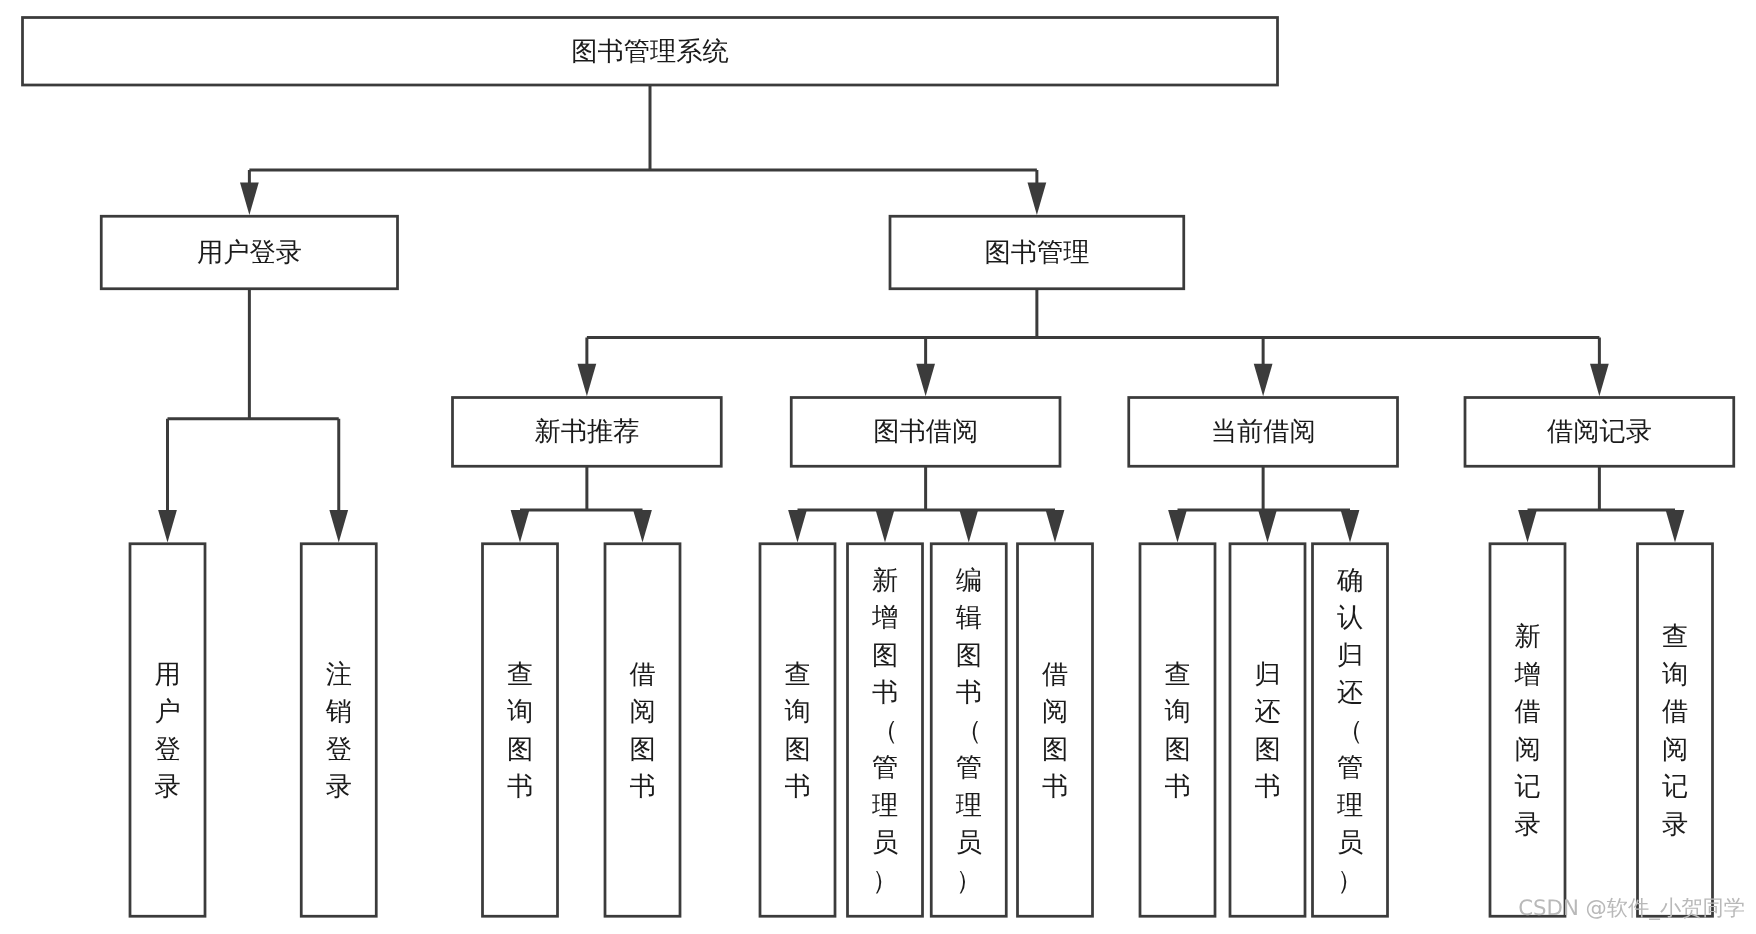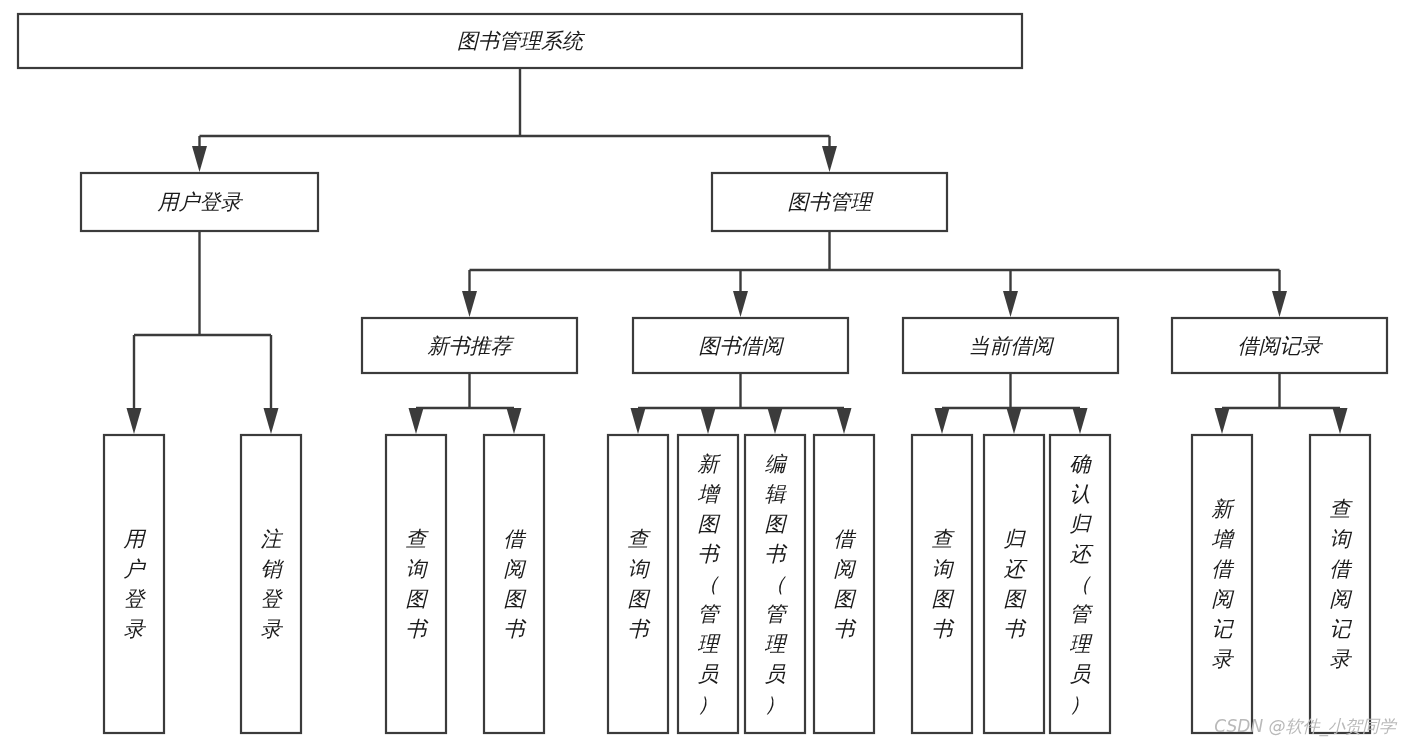--- a/index.html
+++ b/index.html
@@ -10,21 +10,20 @@
   }
   body {
     font-family: "DejaVu Sans", "Liberation Sans", sans-serif;
   }
   #diagram-root {
     position: relative;
     width: 1405px;
     height: 747px;
     background: #ffffff;
     overflow: hidden;
-    font-style: italic;
   }
   svg#tree-svg {
     position: absolute;
     left: 0;
     top: 0;
     width: 1405px;
     height: 747px;
     display: block;
   }
   .node-box {

